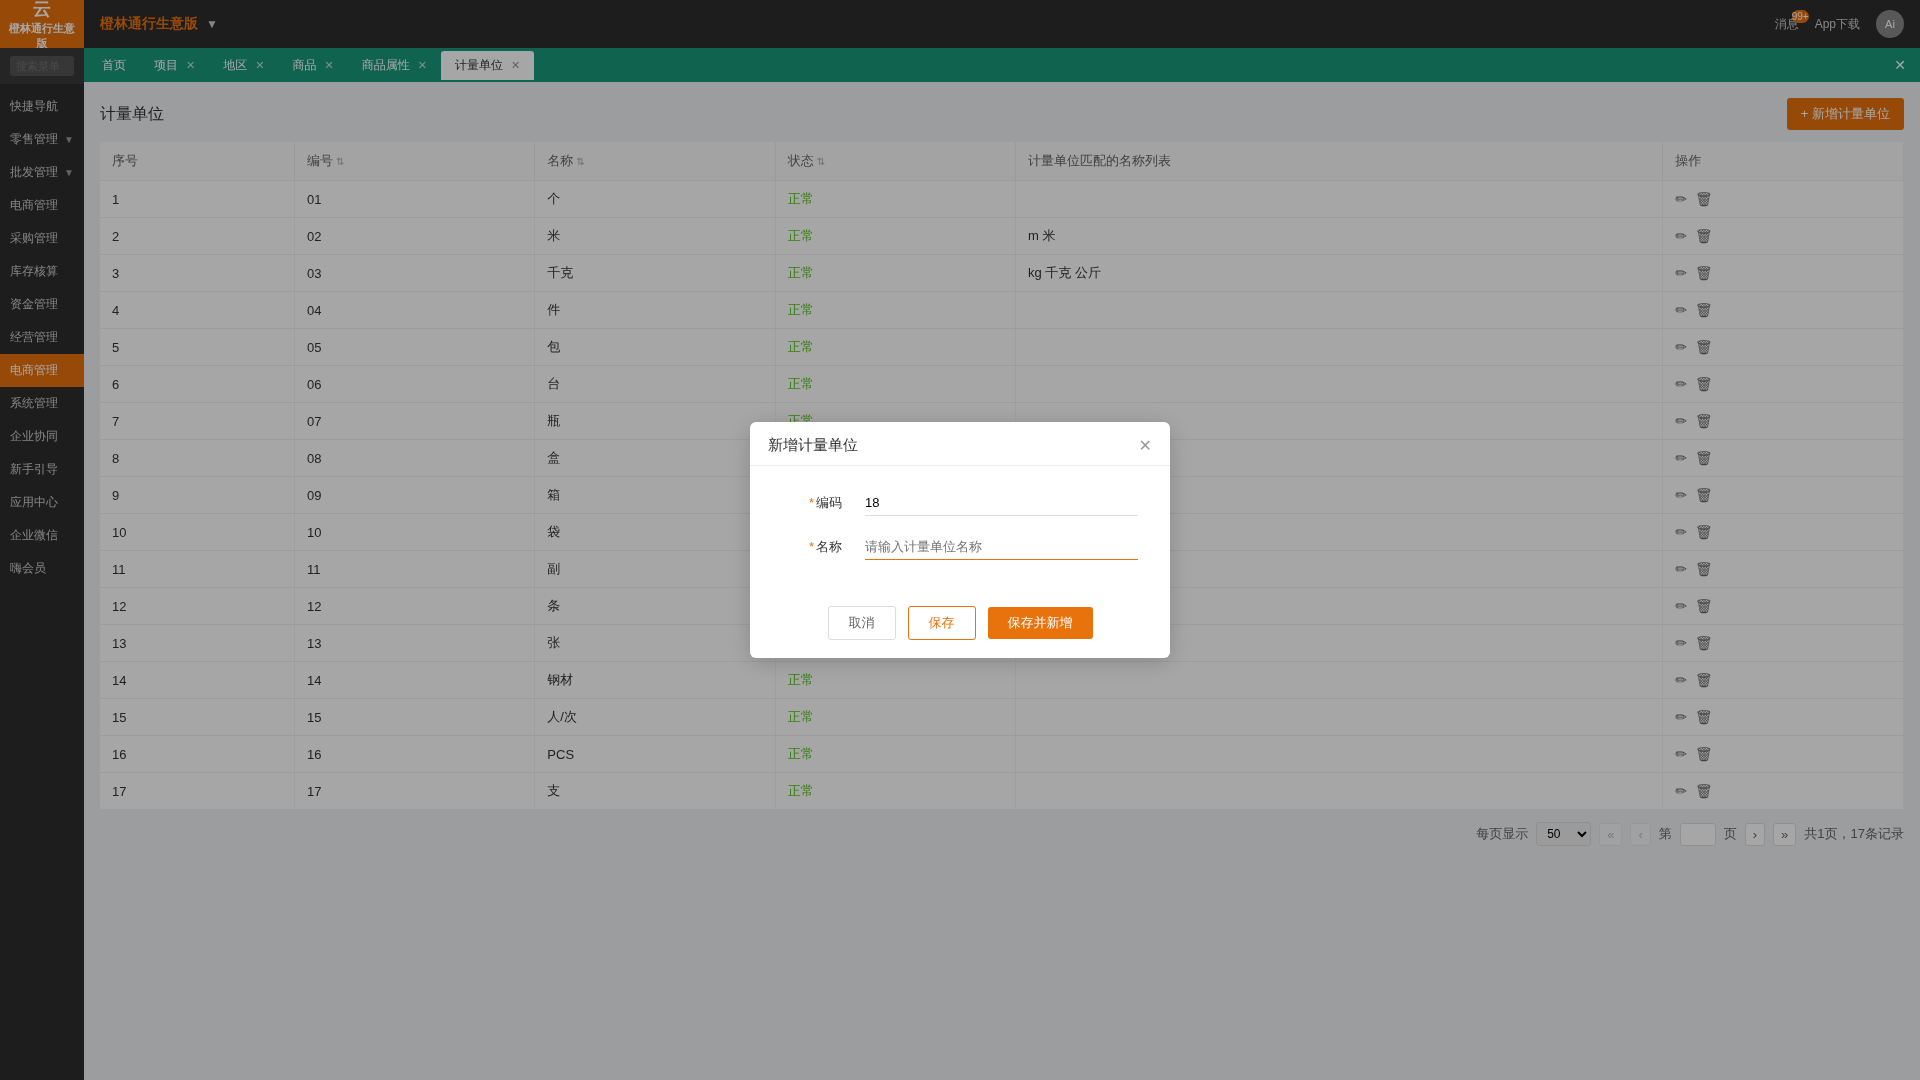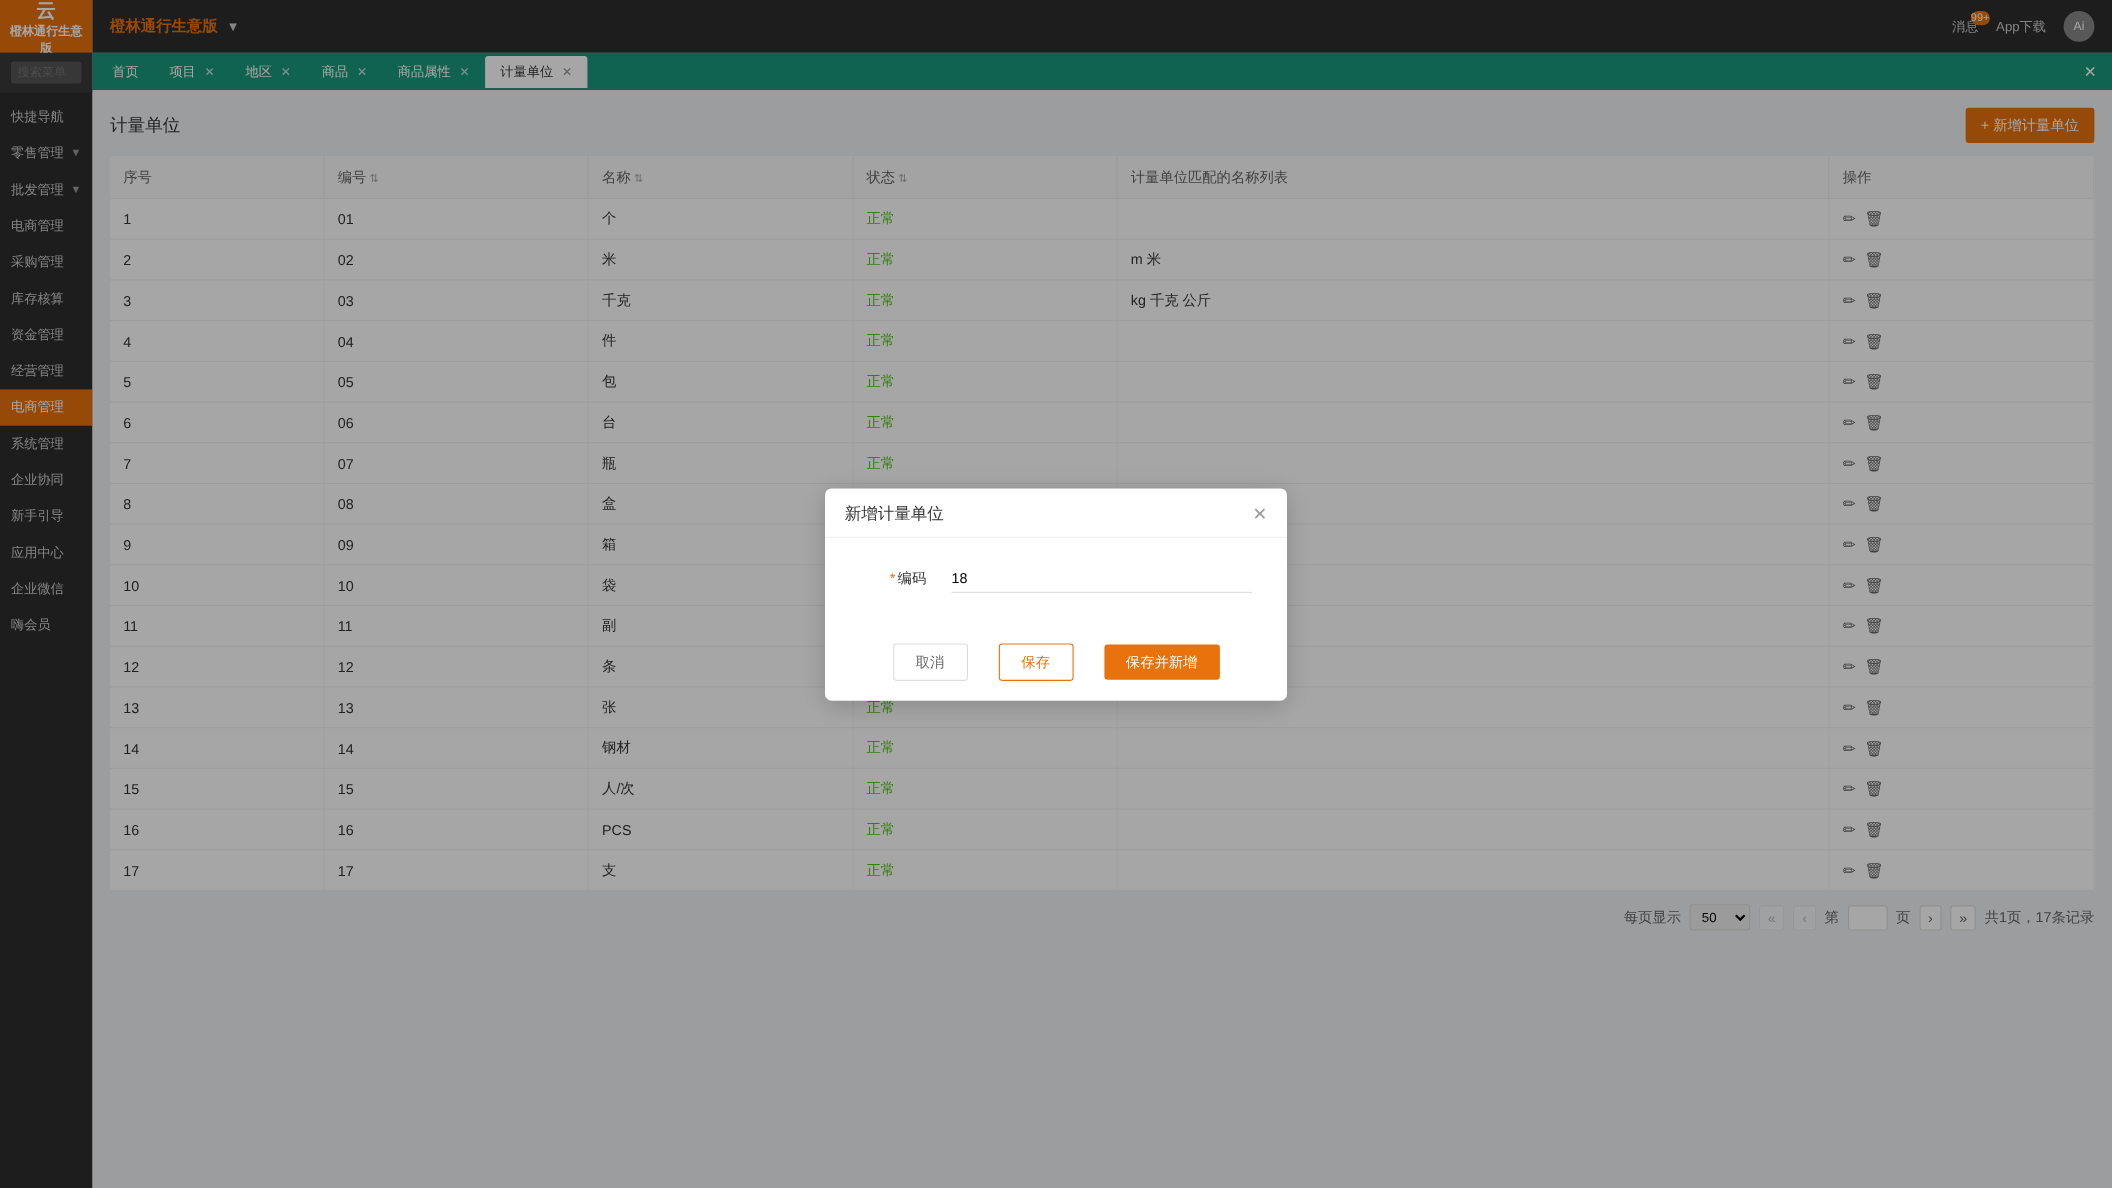--- a/index.html
+++ b/index.html
@@ -281,21 +281,21 @@
       padding: 5px 0;
       font-size: 13px;
       outline: none;
       margin-left: 8px;
     }
     .form-input.active-border { border-bottom-color: #e8720c; }
     .modal-footer {
       display: flex;
       align-items: center;
       justify-content: center;
-      gap: 28px;
+      gap: 12px;
       padding: 12px 18px 18px 18px;
     }
     .btn-cancel {
       border: 1px solid #ddd;
       background: white;
       color: #666;
       padding: 7px 20px;
       border-radius: 3px;
       cursor: pointer;
       font-size: 13px;
@@ -695,20 +695,26 @@
       <span class="modal-title">新增计量单位</span>
       <span class="modal-close">✕</span>
     </div>
     <div class="modal-body">
       <div class="form-row">
         <label class="form-label">
           <span class="required">*</span><span>编码</span>
         </label>
         <input class="form-input" value="18" style="">
       </div>
+      <div class="form-row">
+        <label class="form-label">
+          <span class="required">*</span><span>名称</span>
+        </label>
+        <input class="form-input active-border" placeholder="请输入计量单位名称" style="">
+      </div>
     </div>
     <div class="modal-footer">
       <button class="btn-cancel">取消</button>
       <button class="btn-save">保存</button>
       <button class="btn-save-new">保存并新增</button>
     </div>
   </div>
 </div>
 
 </body></html>

